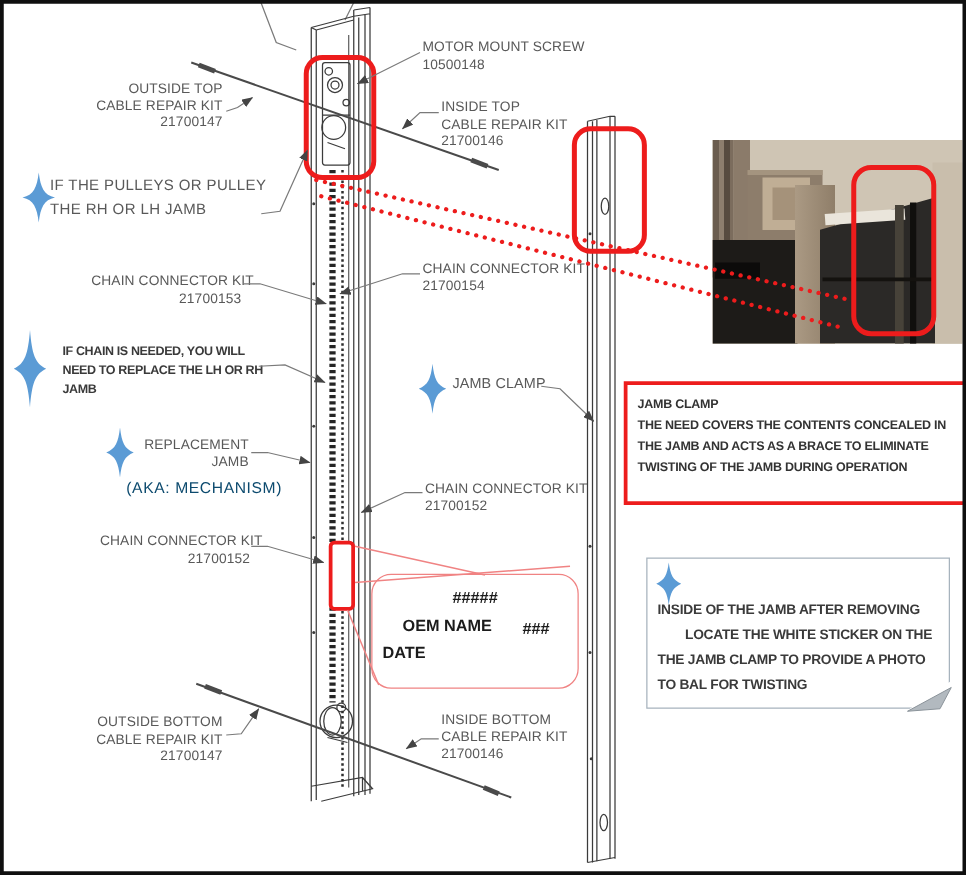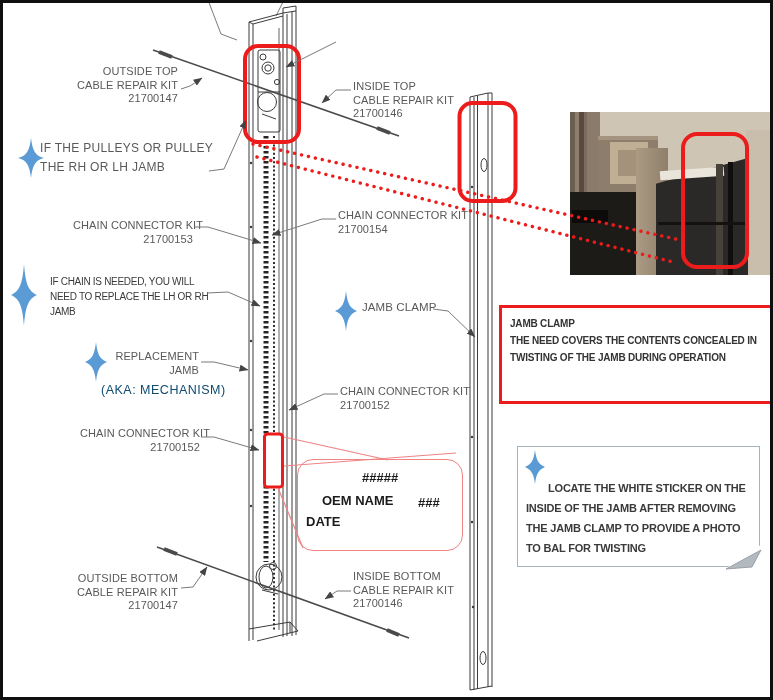--- a/index.html
+++ b/index.html
@@ -11,21 +11,21 @@
   svg.overlay{position:absolute;left:0;top:0;z-index:5;pointer-events:none;}
 
   
   .lbl{position:absolute;color:#595959;font-size:11px;line-height:13.5px;letter-spacing:0.1px;white-space:nowrap;z-index:3;}
   .lbl .ln{display:block;}
   .ra{text-align:right;}
 
   
   .gnote{position:absolute;color:#595959;font-size:12px;line-height:19px;letter-spacing:0.3px;white-space:nowrap;z-index:3;}
   .gnote .ln{display:block;}
-  .bnote{position:absolute;color:#3a3a3a;font-weight:400;font-size:10px;line-height:15px;letter-spacing:-0.3px;white-space:nowrap;z-index:3;}
+  .bnote{position:absolute;color:#3a3a3a;font-weight:700;font-size:10px;line-height:15px;letter-spacing:-0.3px;white-space:nowrap;z-index:3;}
   .bnote .ln{display:block;}
   .aka{position:absolute;color:#0c4a6e;font-size:12.5px;letter-spacing:0.5px;white-space:nowrap;z-index:3;}
 
   
   .redbox{
     position:absolute;left:499px;top:305px;width:261px;height:86px;
     border:3px solid #ed1c1c;background:#fff;z-index:2;
     padding:7px 0 0 8px;box-sizing:content-box;
     color:#333;font-weight:700;font-size:10px;line-height:17px;letter-spacing:-0.2px;white-space:nowrap;
   }
@@ -92,45 +92,50 @@
     <div class="ph-jamb"></div>
     <div class="ph-sticker"></div>
     <div class="ph-line1"></div>
     <div class="ph-line2"></div>
     <div class="ph-rod"></div>
   </div>
 
   <div class="redbox">
     <span class="ln">JAMB CLAMP</span>
     <span class="ln">THE NEED COVERS THE CONTENTS CONCEALED IN</span>
+    <span class="ln">THE JAMB AND ACTS AS A BRACE TO ELIMINATE</span>
     <span class="ln">TWISTING OF THE JAMB DURING OPERATION</span>
   </div>
 
   <div class="sticky">
     <div class="txt">
+      <span class="ln">INSIDE OF THE JAMB AFTER REMOVING</span>
       <span class="ln indent">LOCATE THE WHITE STICKER ON THE</span>
-      <span class="ln">INSIDE OF THE JAMB AFTER REMOVING</span>
       <span class="ln">THE JAMB CLAMP TO PROVIDE A PHOTO</span>
       <span class="ln">TO BAL FOR TWISTING</span>
     </div>
   </div>
 
   <div class="oem">
     <span class="hashes">#####</span>
     <span class="oname">OEM NAME</span>
     <span class="hsm">###</span>
     <span class="date">DATE</span>
   </div>
 
   <div class="lbl ra" style="left:58px;top:65px;width:120px">
     <span class="ln">OUTSIDE TOP</span>
     <span class="ln">CABLE REPAIR KIT</span>
     <span class="ln">21700147</span>
   </div>
 
+  <div class="lbl" style="left:338px;top:32px">
+    <span class="ln">MOTOR MOUNT SCREW</span>
+    <span class="ln">10500148</span>
+  </div>
 
   <div class="lbl" style="left:353px;top:80px">
     <span class="ln">INSIDE TOP</span>
     <span class="ln">CABLE REPAIR KIT</span>
     <span class="ln">21700146</span>
   </div>
 
   <div class="lbl ra" style="left:73px;top:219px;width:120px">
     <span class="ln">CHAIN CONNECTOR KIT</span>
     <span class="ln">21700153</span>

